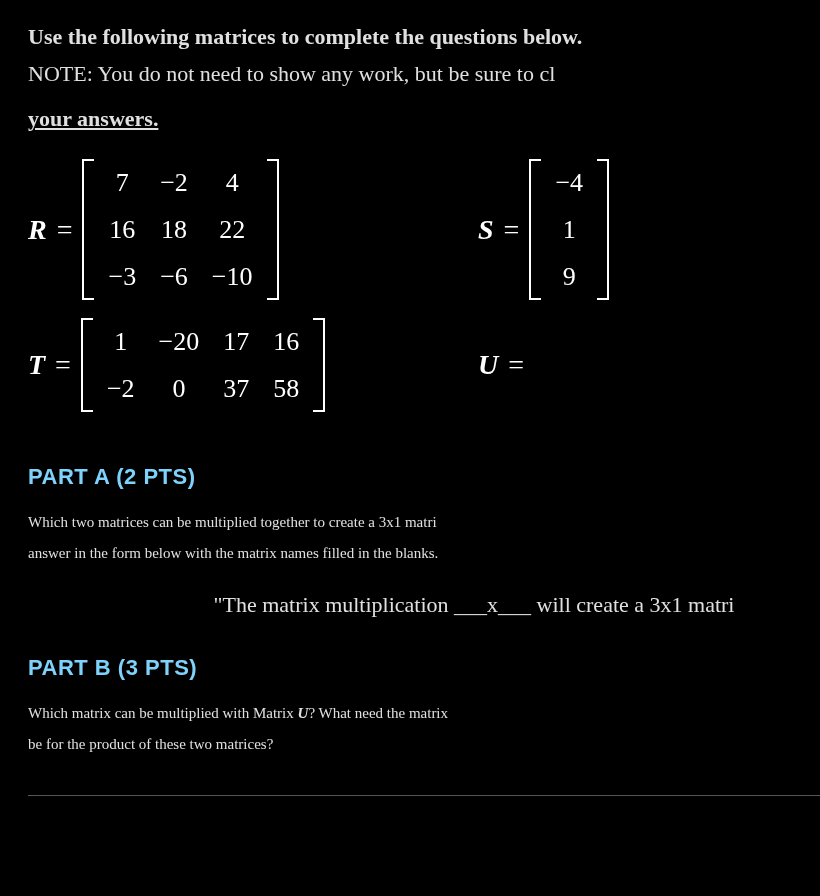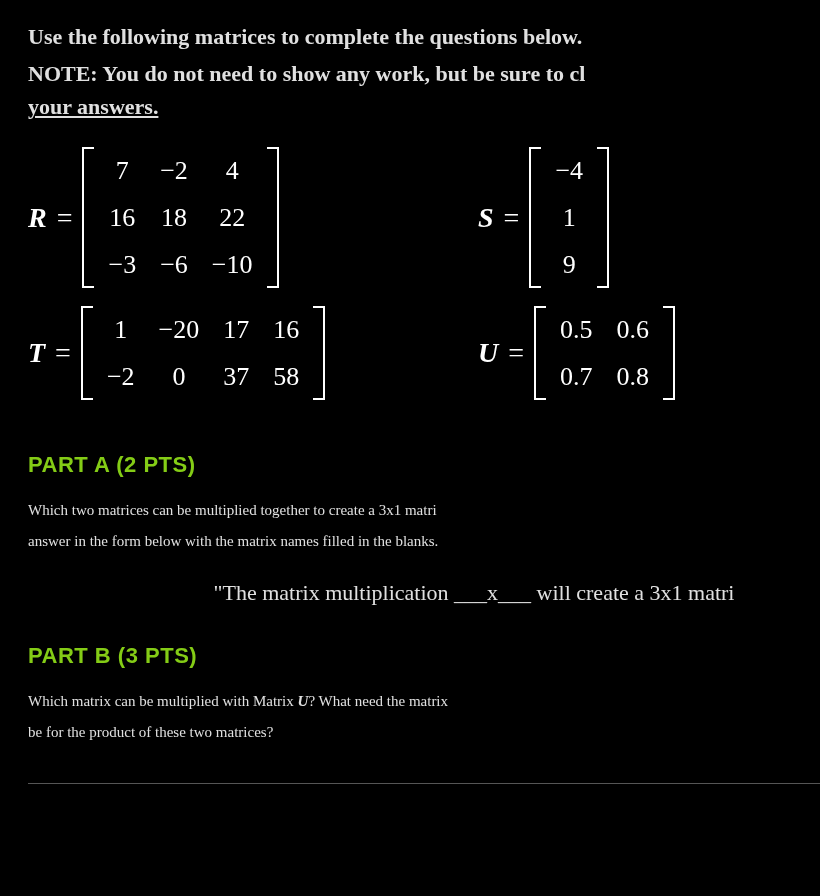--- a/index.html
+++ b/index.html
@@ -8,21 +8,21 @@
       color: #e0e0e0;
       font-family: Georgia, 'Times New Roman', serif;
       width: 820px;
       height: 896px;
       padding: 20px 0 20px 28px;
       overflow: hidden;
       font-size: 22px;
       line-height: 1.5;
     }
     .intro-line1 { margin-bottom: 4px; font-weight: 700; }
-    .intro-line2 { font-weight: 700; margin-bottom: 0; }
+    .intro-line2 { font-weight: 400; margin-bottom: 12px; }
     .intro-line3 { font-weight: 600; margin-bottom: 24px; text-decoration: underline; }
     .matrices-block { margin-bottom: 48px; }
     .matrix-row { display: flex; align-items: center; margin-bottom: 18px; }
     .matrix-pair-left { display: flex; align-items: center; flex: 0 0 450px; }
     .matrix-pair-right { display: flex; align-items: center; }
     .matrix-name {
       font-family: 'Times New Roman', serif;
       font-style: italic;
       font-weight: bold;
       font-size: 28px;
@@ -49,21 +49,21 @@
       border-collapse: collapse;
       font-family: 'Times New Roman', serif;
       font-size: 26px;
       color: #fff;
       margin: 0 14px;
     }
     table.matrix td { padding: 4px 12px; text-align: center; }
     .part-heading {
       font-weight: 700;
       font-size: 22px;
-      color: #84cc16;
+      color: #7dd3fc;
       margin-top: 30px;
       margin-bottom: 18px;
       font-family: -apple-system, Arial, sans-serif;
       letter-spacing: 0.5px;
     }
     .part-body { font-size: 15px; margin-bottom: 8px; }
     .quote-line { text-align: center; font-size: 22px; margin: 24px 0 24px 100px; }
     .hr-rule { border: none; border-top: 1px solid #555; margin-top: 40px; width: 100%; }
     .ital { font-style: italic; font-weight: bold; font-family: 'Times New Roman', serif; }
   </style>
@@ -142,34 +142,20 @@
                 <td>37</td>
                 <td>58</td>
               </tr>
         </tbody>
           </table>
       </span>
     </div>
     <div class="matrix-pair-right">
       <span class="matrix-name">U</span>
       <span class="equals">=</span>
-      <span class="bracket">
-        <table class="matrix">
-          <tbody>
-              <tr>
-                <td>0.5</td>
-                <td>0.6</td>
-              </tr>
-          <tr>
-                <td>0.7</td>
-                <td>0.8</td>
-              </tr>
-        </tbody>
-          </table>
-      </span>
     </div>
   </div>
 
 </div>
 
 <div class="part-heading">PART A (2 PTS)</div>
 <div class="part-body">Which two matrices can be multiplied together to create a 3x1 matri</div>
 <div class="part-body">answer in the form below with the matrix names filled in the blanks.</div>
 <div class="quote-line">"The matrix multiplication ___x___ will create a 3x1 matri</div>
 

